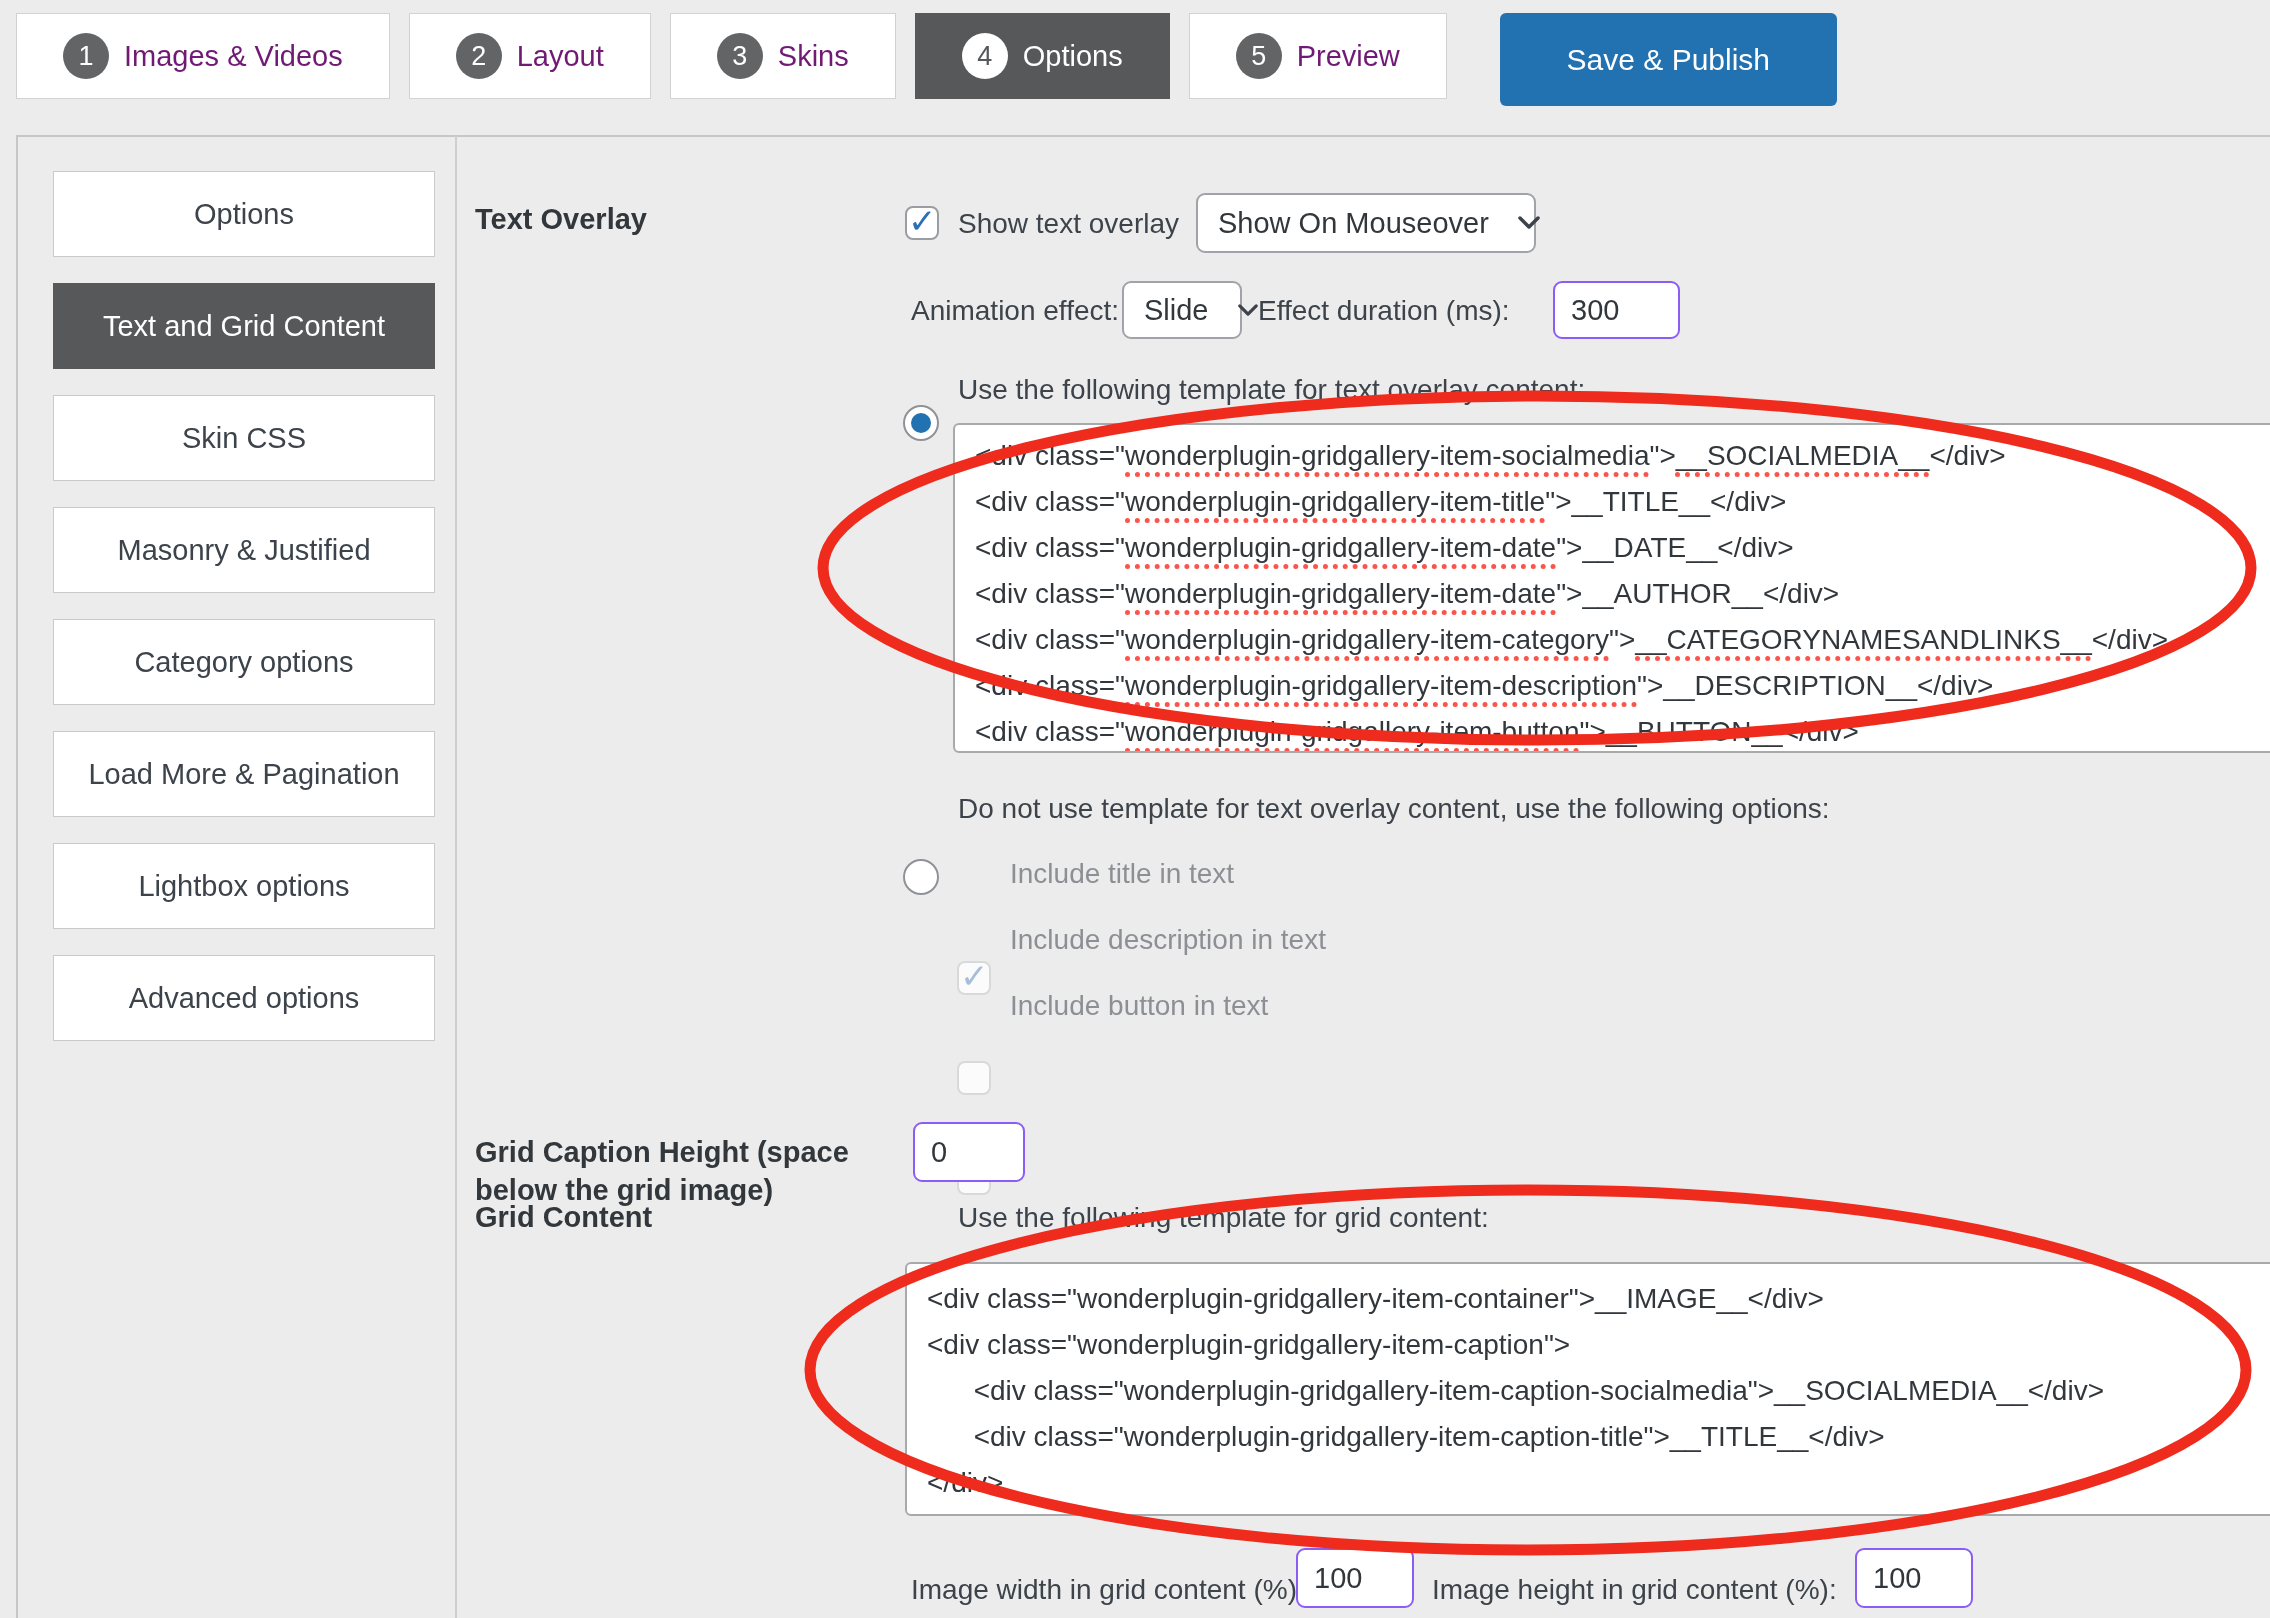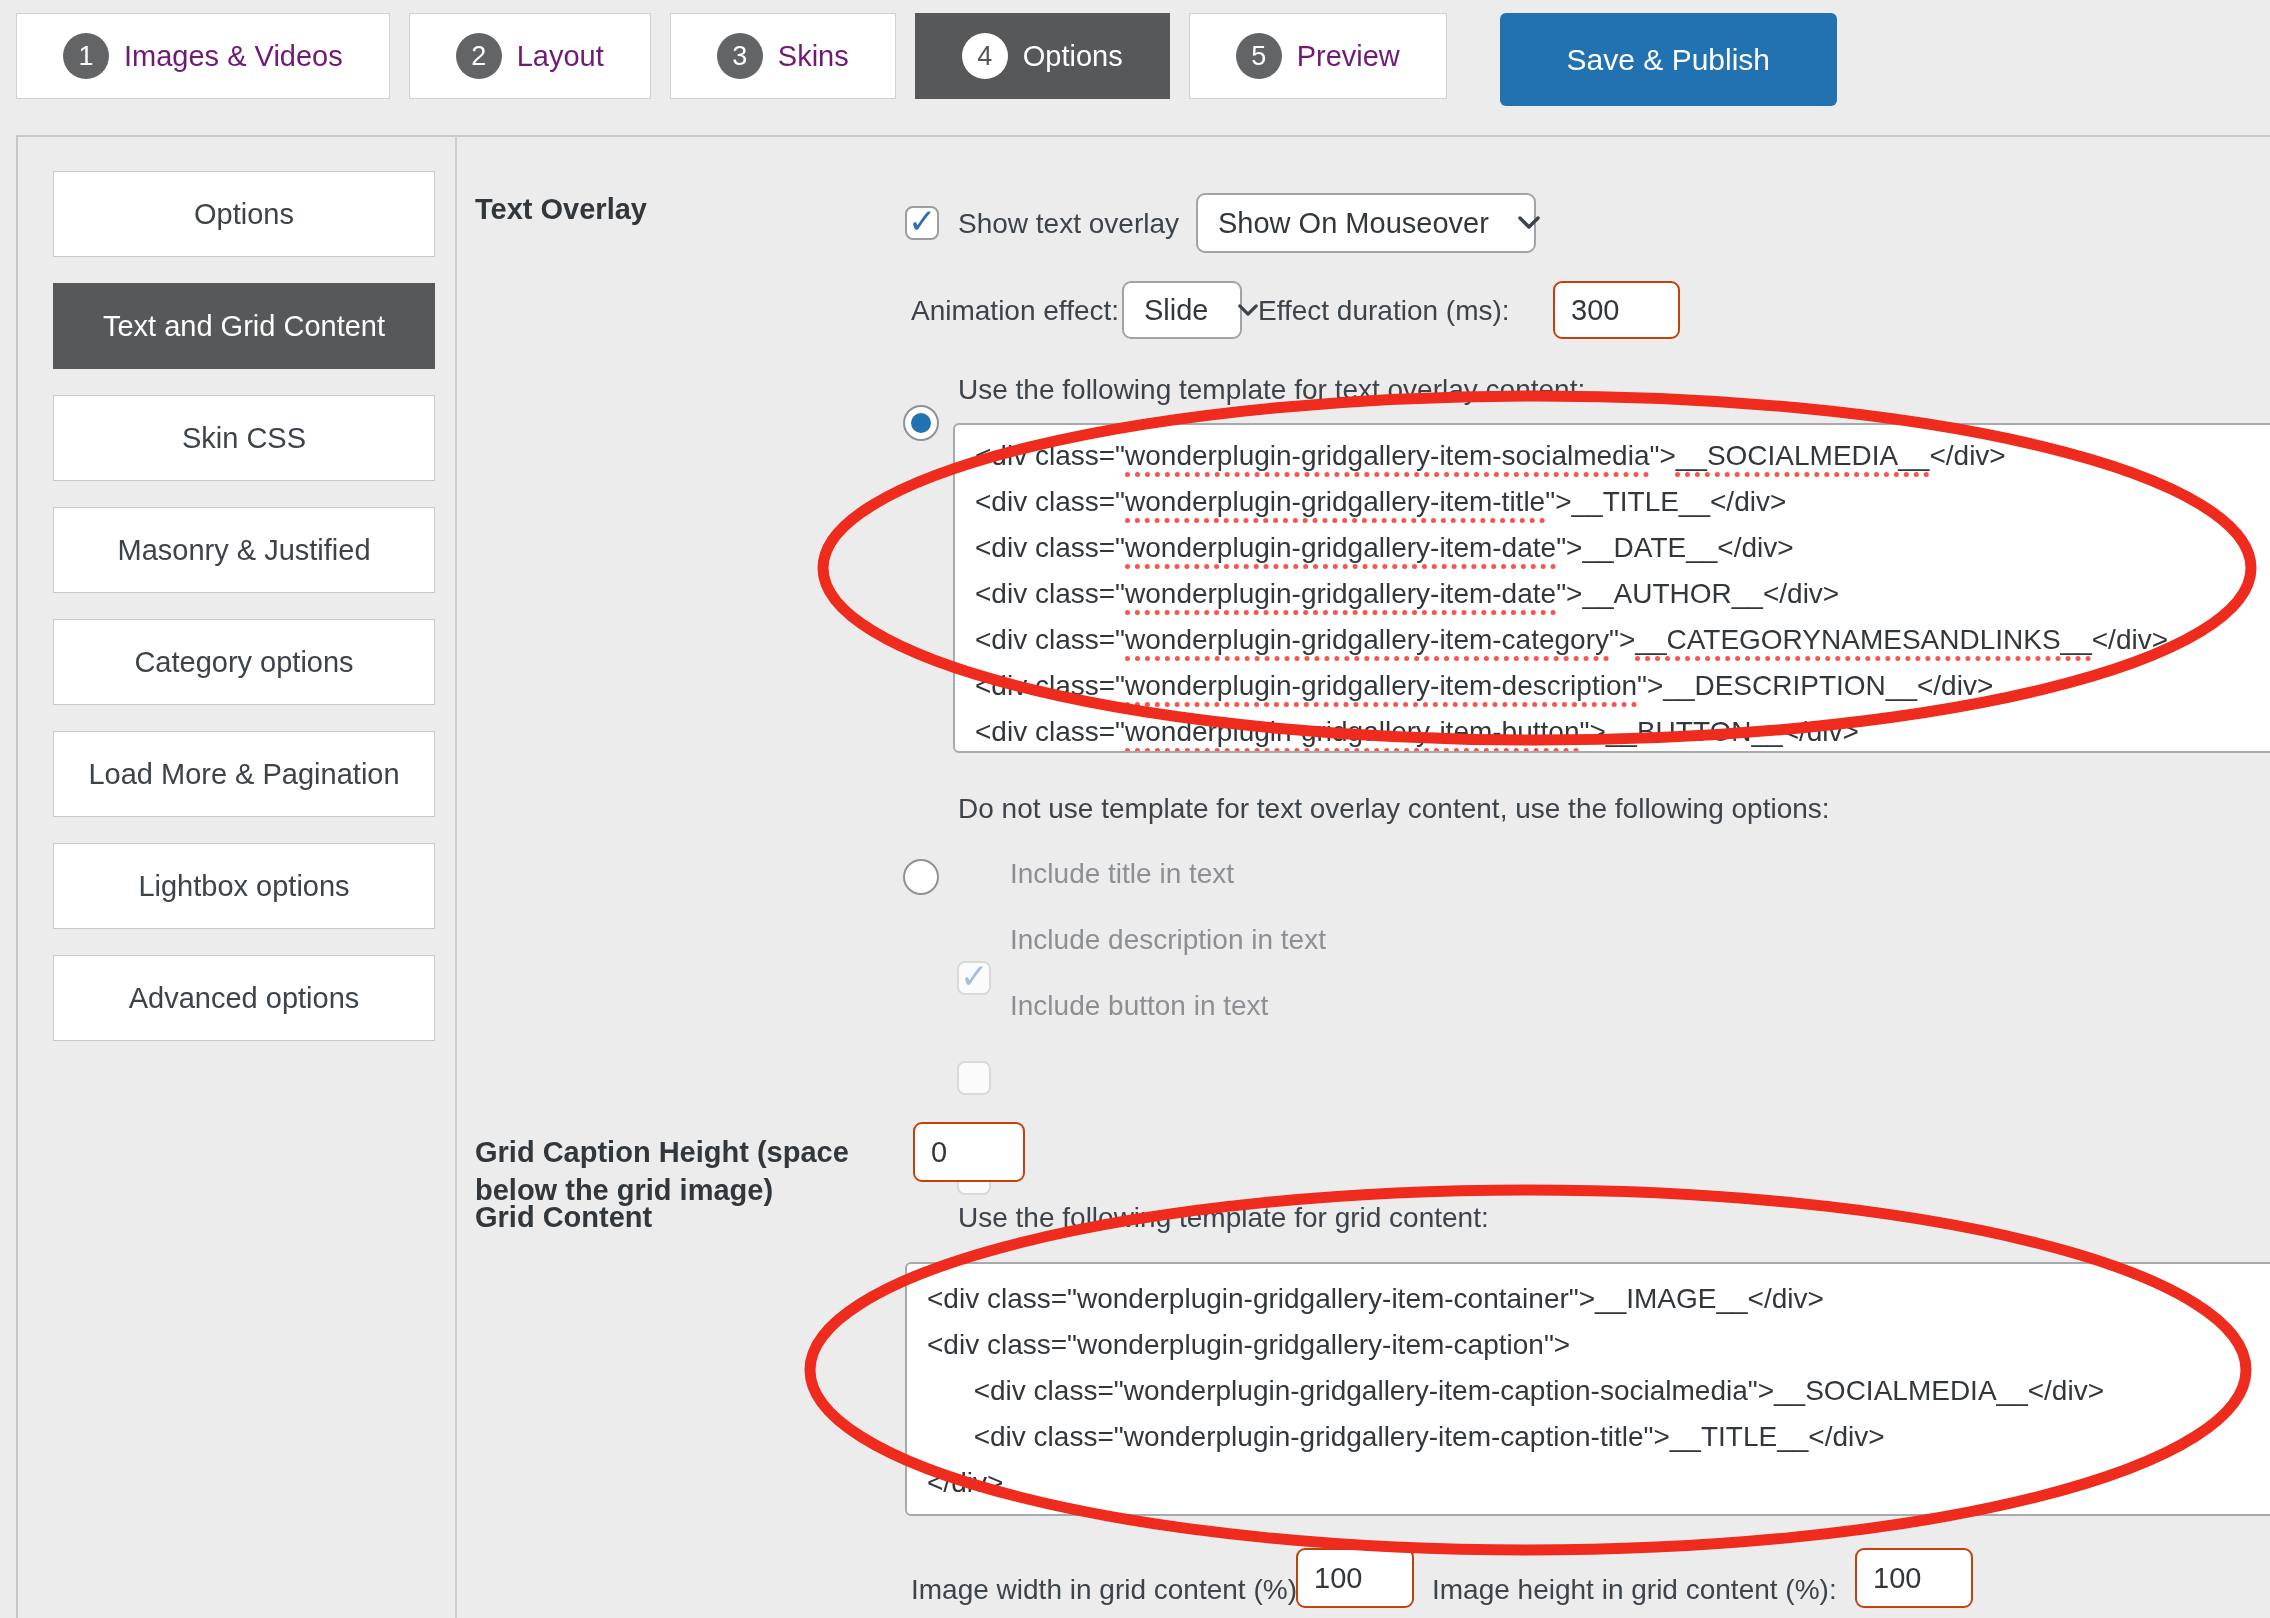--- a/index.html
+++ b/index.html
@@ -44,21 +44,21 @@
   .abs{position:absolute;}
   .field-label{font-weight:bold;font-size:29px;color:#32373c;line-height:38px;}
   .ctrl-label{font-size:28px;color:#3c434a;white-space:nowrap;line-height:36px;}
   .muted{color:#8c8f94;}
   .select-box{
     box-sizing:border-box;background:#fff;border:2px solid #a0a3a7;border-radius:9px;
     display:flex;align-items:center;justify-content:space-between;gap:28px;
     padding:0 16px 0 20px;font-size:29px;color:#32373c;cursor:pointer;white-space:nowrap;
   }
   .text-input{
-    box-sizing:border-box;background:#fff;border:2px solid #c2410c;border-radius:9px;
+    box-sizing:border-box;background:#fff;border:2px solid #8b5cf6;border-radius:9px;
     display:flex;align-items:center;padding:0 16px;font-size:29px;color:#32373c;cursor:text;
   }
   .checkbox{
     box-sizing:border-box;width:34px;height:34px;background:#fff;border:2px solid #9a9da2;
     border-radius:8px;position:relative;cursor:pointer;flex:0 0 auto;
   }
   .checkbox .check{
     position:absolute;left:1px;top:-7px;font-size:34px;font-weight:bold;color:#2b6fb6;display:none;
   }
   .checkbox.checked .check{display:block;}
@@ -121,21 +121,21 @@
     <div class="sidebar-item">Options</div>
     <div class="sidebar-item active">Text and Grid Content</div>
     <div class="sidebar-item">Skin CSS</div>
     <div class="sidebar-item">Masonry &amp; Justified</div>
     <div class="sidebar-item">Category options</div>
     <div class="sidebar-item">Load More &amp; Pagination</div>
     <div class="sidebar-item">Lightbox options</div>
     <div class="sidebar-item">Advanced options</div>
   </div>
 
-<div class="abs field-label" style="left:475px;top:190px;">Text Overlay</div>
+<div class="abs field-label" style="left:475px;top:200px;">Text Overlay</div>
 
 <div class="abs checkbox checked" style="left:905px;top:206px;">
     <span class="check">✓</span>
   </div>
 <div class="abs ctrl-label" style="left:958px;top:206px;">Show text overlay</div>
 
 <div class="abs select-box" style="left:1196px;top:193px;width:340px;height:60px;">
   <span>Show On Mouseover</span>
   <svg class="chev" width="24" height="16" viewBox="0 0 24 16">
     <path d="M3 3 L12 12 L21 3" stroke="#3c434a" stroke-width="3.5" fill="none" stroke-linecap="round" stroke-linejoin="round"></path>

